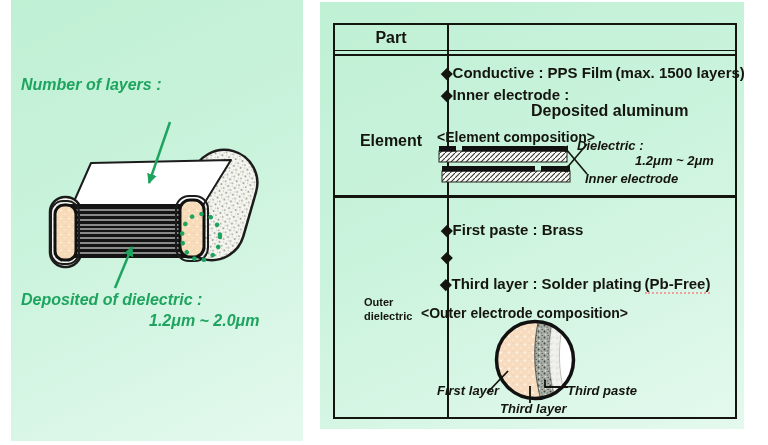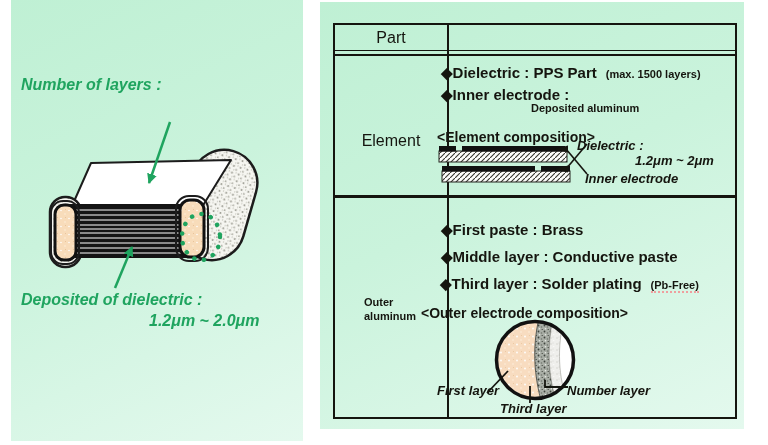--- a/index.html
+++ b/index.html
@@ -25,36 +25,36 @@
   .tbl{
     position:absolute;left:13px;top:21px;width:404px;height:396px;
     box-sizing:border-box;border:2.5px solid #15150f;
   }
   .col-div{position:absolute;left:112px;top:0;bottom:0;width:2px;background:#15150f}
   .hdr-div{position:absolute;left:0;right:0;top:25px;height:6px;box-sizing:border-box;
     border-top:1.5px solid #15150f;border-bottom:2.5px solid #15150f}
   .row-div{position:absolute;left:0;right:0;top:170px;height:2.5px;background:#15150f}
 
   .hd{position:absolute;top:0;height:25px;display:flex;align-items:center;justify-content:center;
-    font-weight:normal;font-size:16px}
+    font-weight:bold;font-size:16px}
   .hd.part{left:0;width:112px}
   .hd.mat{left:114px;right:0}
 
   .part-cell-el{position:absolute;left:0;top:31px;width:112px;height:169px;
-    display:flex;align-items:center;justify-content:center;font-weight:normal;font-size:16px}
+    display:flex;align-items:center;justify-content:center;font-weight:bold;font-size:16px}
   .part-cell-outer{position:absolute;left:16px;top:172px;width:112px;height:224px;
     display:flex;flex-direction:column;justify-content:center;
     padding-left:13px;box-sizing:border-box;
     font-weight:bold;font-size:11px;line-height:1.3}
 
   .bullet{position:absolute;display:flex;align-items:baseline;white-space:nowrap;
     font-weight:bold;font-size:15px}
-  .bullet .note{font-size:11px;margin-left:9px;font-weight:bold}
+  .bullet .note{font-size:15px;margin-left:3px;font-weight:bold}
   .pbfree{border-bottom:2px dotted #ef9f9f}
-  .cont{position:absolute;font-weight:bold;font-size:11px;white-space:nowrap}
+  .cont{position:absolute;font-weight:bold;font-size:16px;white-space:nowrap}
 
   .caption{position:absolute;font-weight:bold;font-size:14px;white-space:nowrap}
   .lbl{position:absolute;font-weight:bold;font-style:italic;font-size:13px;white-space:nowrap}
 
   .b1{left:106px;top:39px}
   .b2{left:106px;top:61px}
   .cont-el{left:196px;top:77px}
   .cap-el{left:102px;top:104px}
   .lbl-die{left:242px;top:113px}
   .lbl-dieval{left:300px;top:128px}
@@ -148,21 +148,21 @@
       <div class="col-div"></div>
       <div class="hdr-div"></div>
       <div class="row-div"></div>
 
       <div class="hd part">Part</div>
 
       <div class="part-cell-el">Element</div>
 
       <div class="bullet b1">
         <span>◆</span>
-          <span>Dielectric : PPS Part</span>
+          <span>Conductive : PPS Film</span>
         <span class="note">(max. 1500 layers)</span>
       </div>
       <div class="bullet b2">
         <span>◆</span>
           <span>Inner electrode :</span>
       </div>
       <div class="cont cont-el">Deposited aluminum</div>
 
       <div class="caption cap-el">&lt;Element composition&gt;</div>
 
@@ -186,30 +186,29 @@
         <polygon points="120,6 133,2.5 133,9.5" fill="#15150f"></polygon>
         <polygon points="120,26 133,22.5 133,29.5" fill="#15150f"></polygon>
       </svg>
 
       <div class="lbl lbl-die">Dielectric :</div>
       <div class="lbl lbl-dieval">1.2μm ~ 2μm</div>
       <div class="lbl lbl-inner">Inner electrode</div>
 
       <div class="part-cell-outer">
         <span>Outer</span>
-        <span>aluminum</span>
+        <span>dielectric</span>
       </div>
 
       <div class="bullet b3">
         <span>◆</span>
           <span>First paste : Brass</span>
       </div>
       <div class="bullet b4">
         <span>◆</span>
-          <span>Middle layer : Conductive paste</span>
       </div>
       <div class="bullet b5">
         <span>◆</span>
           <span>Third layer : Solder plating</span>
         <span class="note pbfree">(Pb-Free)</span>
       </div>
 
       <div class="caption cap-outer">&lt;Outer electrode composition&gt;</div>
 
       <svg class="circ-svg" viewBox="0 0 300 103" aria-hidden="true">
@@ -246,16 +245,16 @@
         <circle cx="100" cy="42" r="38.5" fill="none" stroke="#111111" stroke-width="3.5"></circle>
         <g stroke="#15150f" stroke-width="1.8" fill="none">
           <path d="M52,75 L73,53"></path>
           <path d="M95,68 L95,85"></path>
           <path d="M110,62 L110,69 L133,69"></path>
         </g>
       </svg>
 
       <div class="lbl lbl-first">First layer</div>
       <div class="lbl lbl-middle">Third layer</div>
-      <div class="lbl lbl-third">Number layer</div>
+      <div class="lbl lbl-third">Third paste</div>
     </div>
   </section>
 </div>
 
 </body></html>

